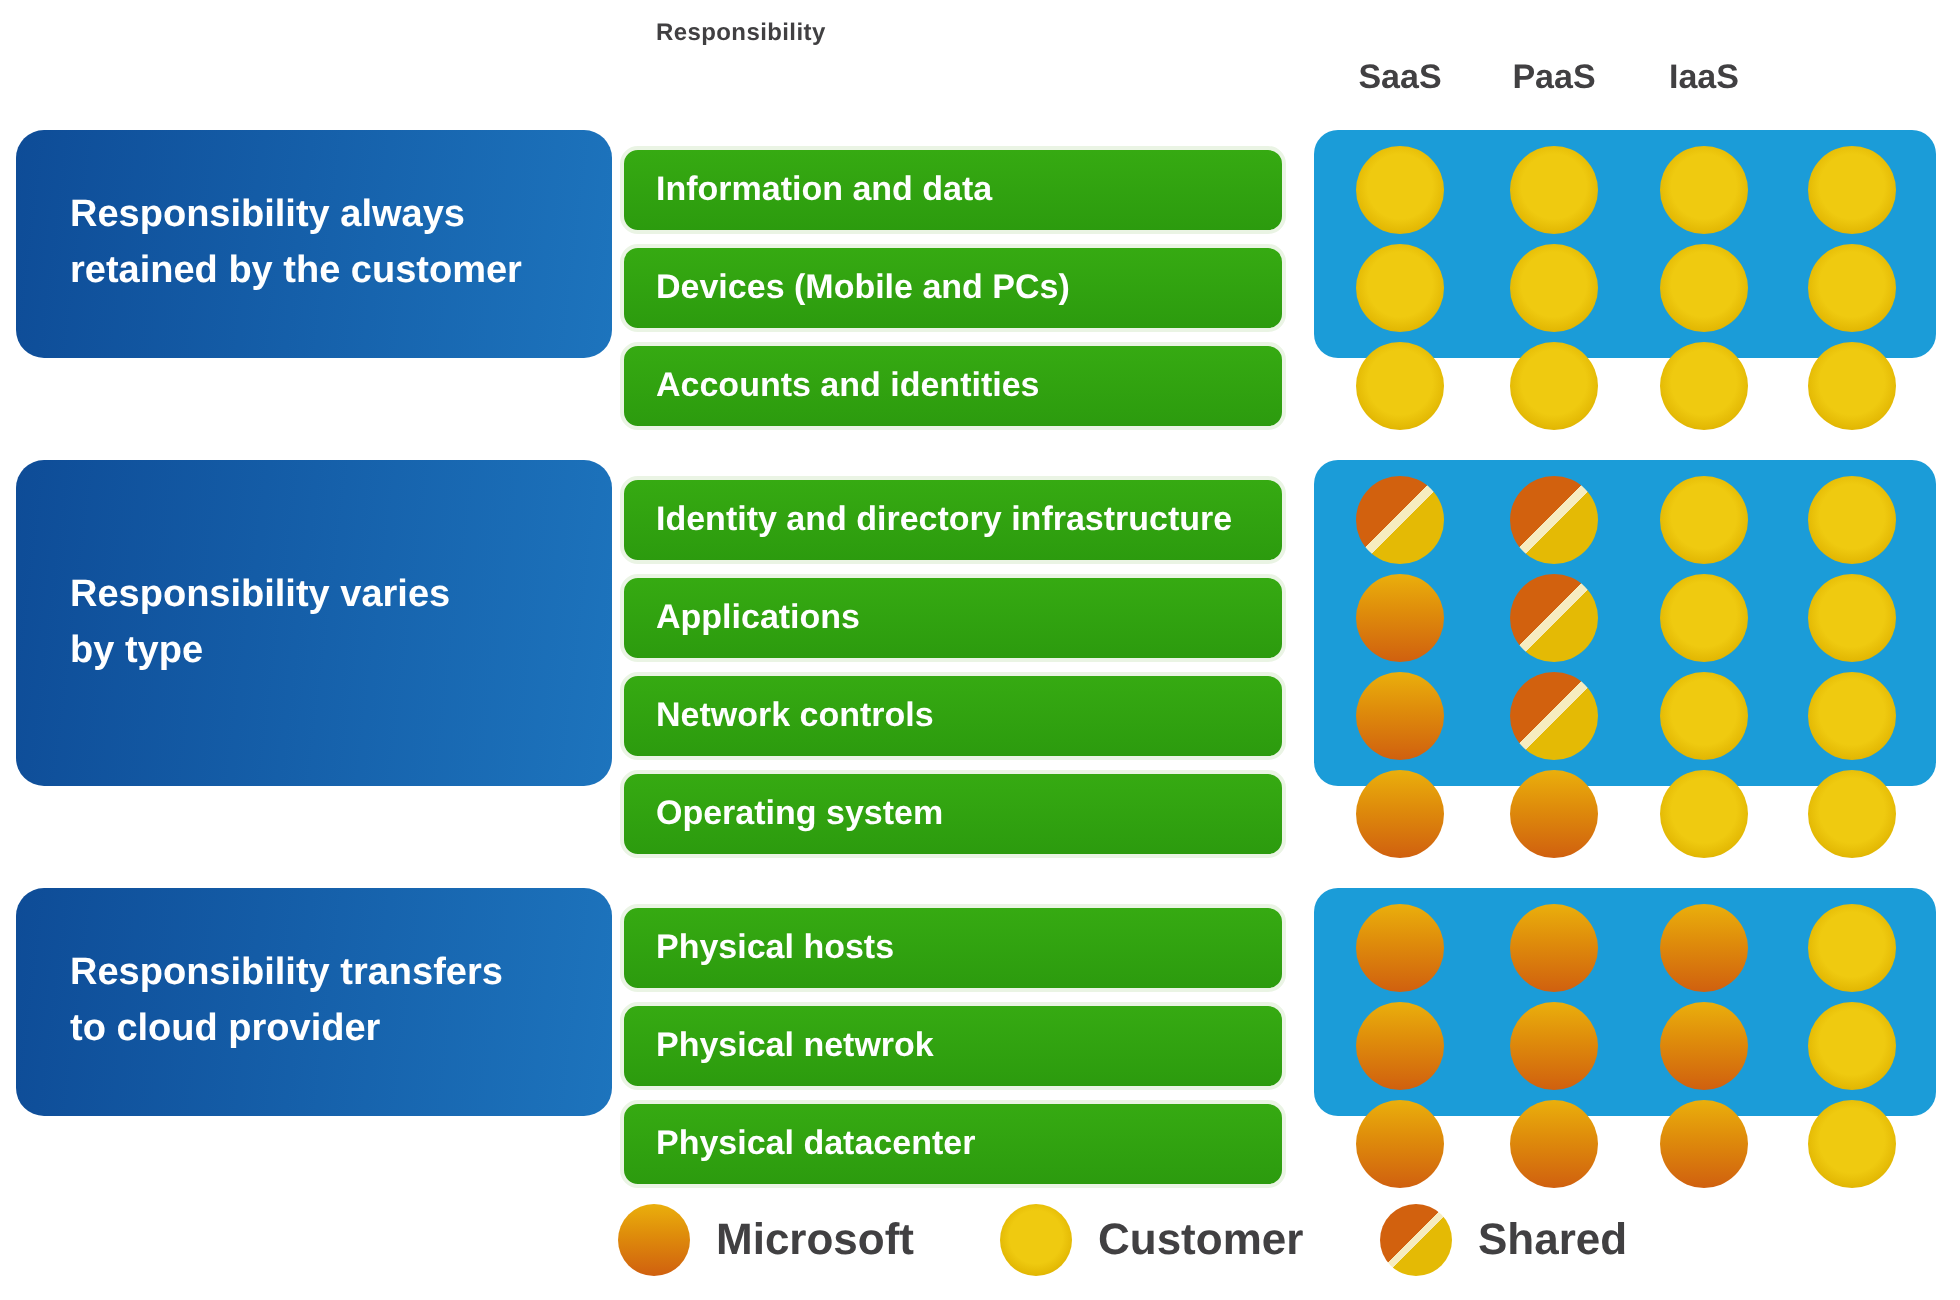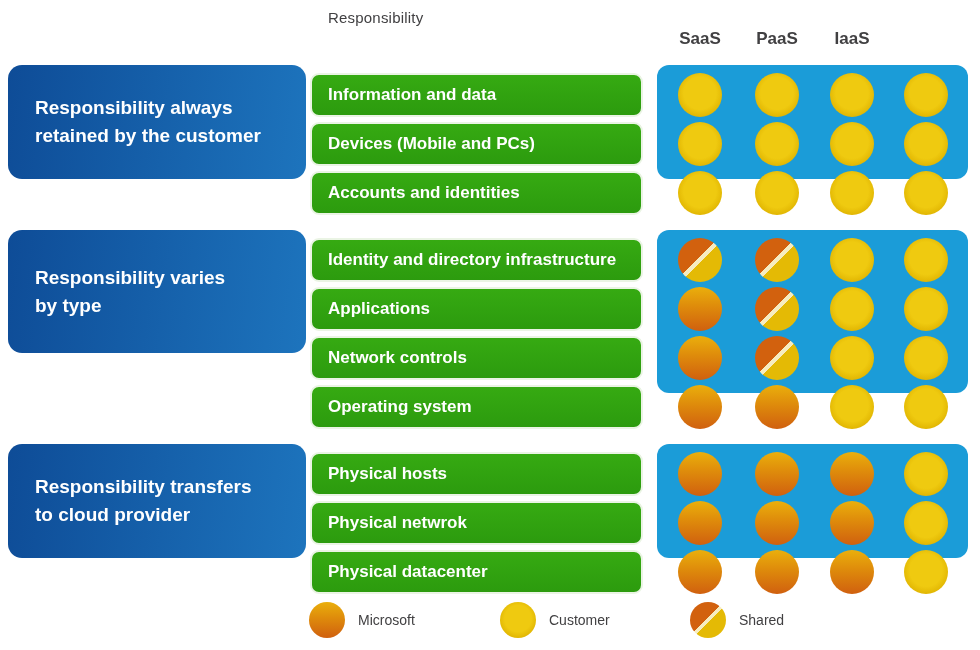--- a/index.html
+++ b/index.html
@@ -2,21 +2,21 @@
 <html style="--band-cyan: #1b9cd8; --block-blue-start: #0e4c97; --block-blue-end: #1d74bd; --green-start: #36aa12; --green-end: #2c9b0e; --microsoft-top: #eaaf0c; --microsoft-bottom: #d0600f; --customer-yellow: #e2b703; --customer-rim: #dd8405; --shared-divider: #f6ecc0; --text-dark: #414042;"><head>
 <meta charset="utf-8">
 <style>
   html, body { margin:0; padding:0; background:#ffffff; }
   #stage {
     position:relative; width:980px; height:650px;
     font-family:"Liberation Sans", sans-serif;
     background:#ffffff; overflow:hidden;
   }
   .hdr-label {
-    position:absolute; top:9px; font-size:15px; font-weight:normal;
+    position:absolute; top:9px; font-size:12px; font-weight:bold;
     color:var(--text-dark,#414042); letter-spacing:0.2px;
   }
   .col-label {
     position:absolute; top:9px; transform:translateX(-50%);
     font-size:17px; font-weight:bold; color:var(--text-dark,#414042);margin-top:20px;
   }
   .band {
     position:absolute; left:657px; width:311px; border-radius:12px;
     background:var(--band-cyan,#1b9cd8); z-index:1;
   }
@@ -50,21 +50,21 @@
     background:linear-gradient(180deg,
       var(--microsoft-top,#eaaf0c) 0%, #df8d0b 42%, var(--microsoft-bottom,#d0600f) 100%);
   }
   .cell-shared {
     background:linear-gradient(135deg,
       #d2610e 0%, #d2610e 46%,
       var(--shared-divider,#f6ecc0) 46%, var(--shared-divider,#f6ecc0) 53%,
       #e4ba05 53%, #e4ba05 100%);
   }
   .legend-item { position:absolute; top:602px; display:flex; align-items:center; gap:13px; z-index:2; }
-  .legend-label { font-size:14px; font-weight:normal; color:var(--text-dark,#414042); }
+  .legend-label { font-size:22px; font-weight:bold; color:var(--text-dark,#414042); }
 </style>
 </head>
 <body>
 
 <div id="stage">
   <div class="hdr-label" style="left:328px;">Responsibility</div>
 
 <div class="col-label" style="left: 700px;">SaaS</div>
     <div class="col-label" style="left: 777px;">PaaS</div>
     <div class="col-label" style="left: 852px;">IaaS</div>
@@ -88,21 +88,21 @@
     <div class="dot matrix-dot cell-customer" style="left: 830px; top: 122px;"></div>
     <div class="dot matrix-dot cell-customer" style="left: 904px; top: 122px;"></div>
     <div class="green-row" style="top: 171px;">
       <div class="lbl">Accounts and identities</div>
     </div>
     <div class="dot matrix-dot cell-customer" style="left: 678px; top: 171px;"></div>
     <div class="dot matrix-dot cell-customer" style="left: 755px; top: 171px;"></div>
     <div class="dot matrix-dot cell-customer" style="left: 830px; top: 171px;"></div>
     <div class="dot matrix-dot cell-customer" style="left: 904px; top: 171px;"></div>
     <div class="band" style="top: 230px; height: 163px;"></div>
-    <div class="left-block" style="top: 230px; height: 123px;">
+    <div class="left-block" style="top: 230px; height: 163px;">
       <div class="lbl">Responsibility varies
 by type</div>
     </div>
     <div class="green-row" style="top: 238px;">
       <div class="lbl">Identity and directory infrastructure</div>
     </div>
     <div class="dot matrix-dot cell-shared" style="left: 678px; top: 238px;"></div>
     <div class="dot matrix-dot cell-shared" style="left: 755px; top: 238px;"></div>
     <div class="dot matrix-dot cell-customer" style="left: 830px; top: 238px;"></div>
     <div class="dot matrix-dot cell-customer" style="left: 904px; top: 238px;"></div>

